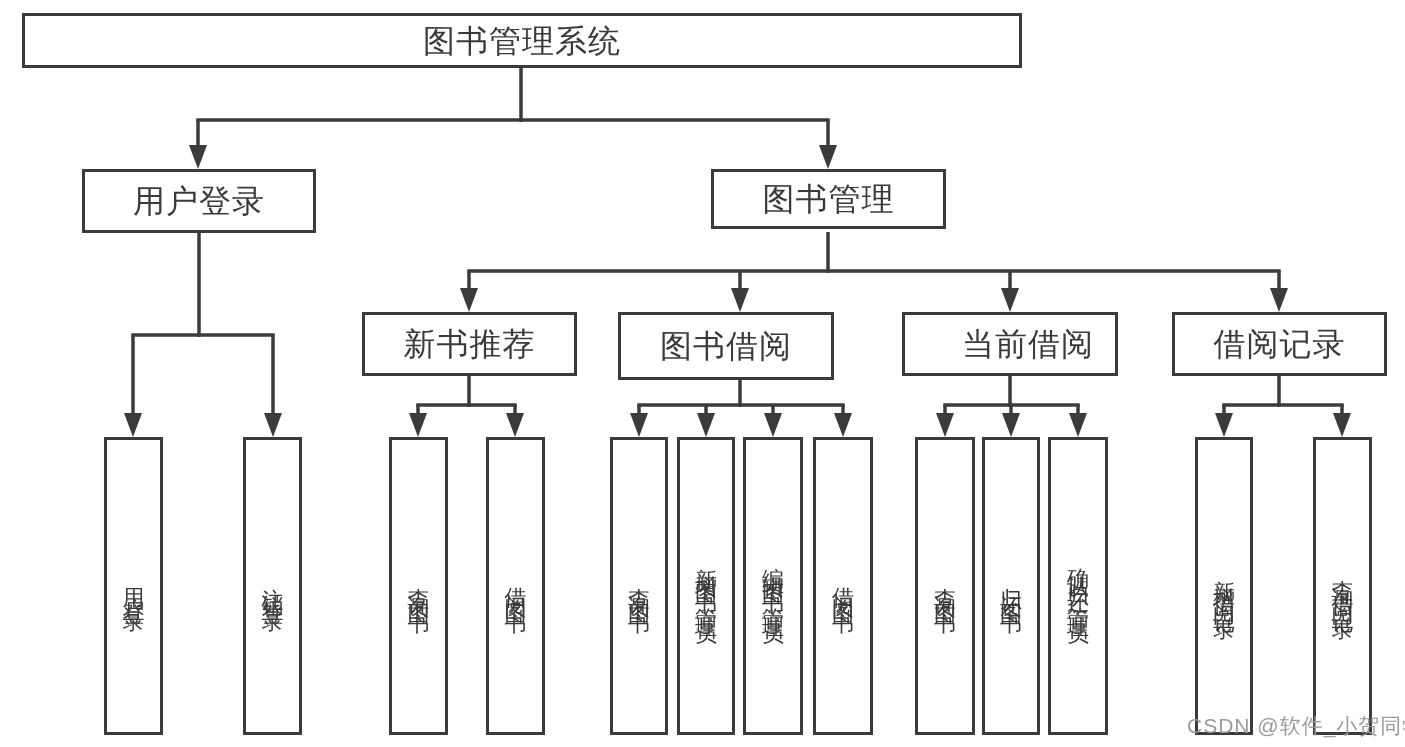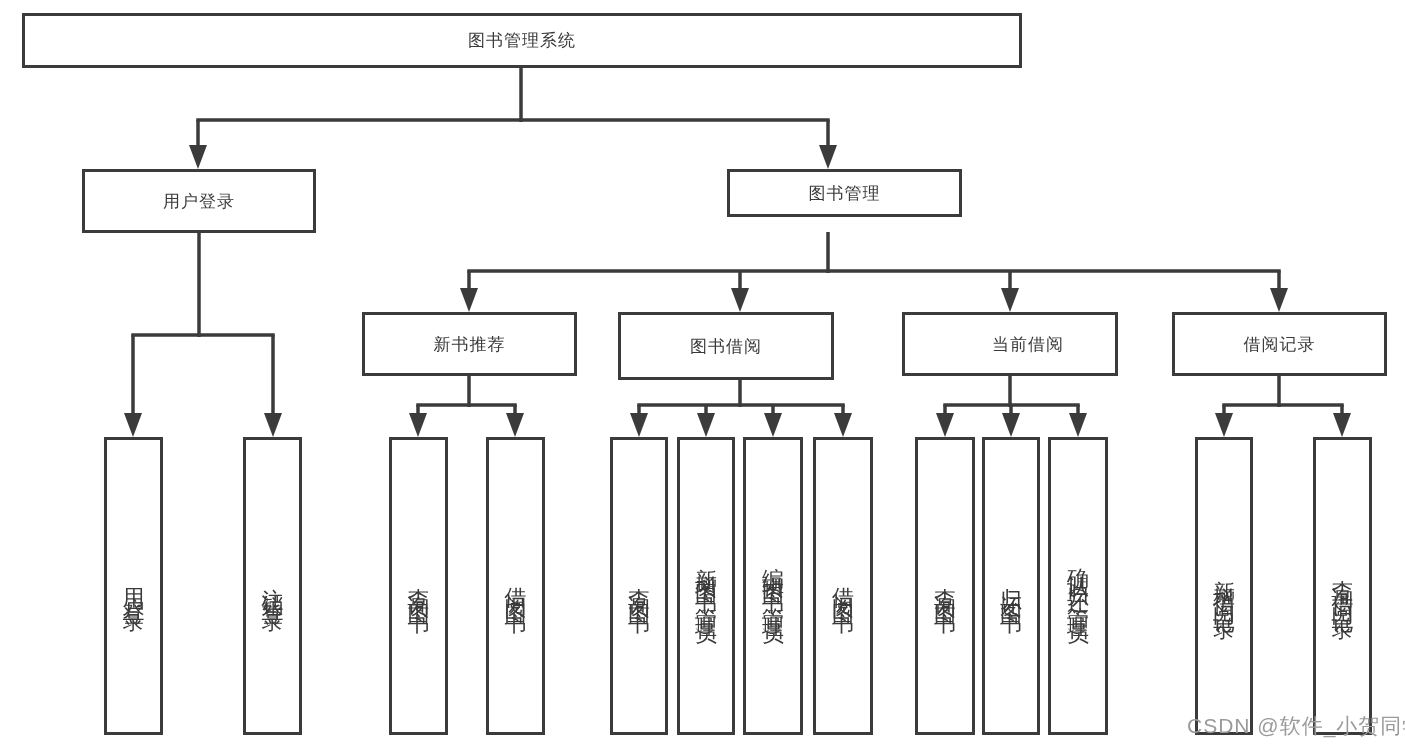--- a/index.html
+++ b/index.html
@@ -24,21 +24,21 @@
     height: 747px;
   }
   .node {
     position: absolute;
     box-sizing: border-box;
     background: var(--box-bg, #ffffff);
     border: 3px solid var(--line, #3b3b3b);
     display: flex;
     align-items: center;
     justify-content: center;
-    font-size: 17px;
+    font-size: 32px;
     line-height: 1;
     letter-spacing: 1px;
     z-index: 2;
   }
   .leaf {
     position: absolute;
     box-sizing: border-box;
     background: var(--box-bg, #ffffff);
     border: 3px solid var(--line, #3b3b3b);
     display: flex;
@@ -129,21 +129,21 @@
       <polygon points="1333,413 1351,413 1342,437" fill="#3b3b3b"></polygon>
     </svg>
 
   <div class="node" style="left:22px; top:13px; width:1000px; height:55px;">
     <span>图书管理系统</span>
   </div>
 
   <div class="node" style="left:82px; top:169px; width:234px; height:64px;">
     <span>用户登录</span>
   </div>
-  <div class="node" style="left:711px; top:169px; width:235px; height:48px;margin-left:16px;">
+  <div class="node" style="left:711px; top:169px; width:235px; height:60px;">
     <span>图书管理</span>
   </div>
 
   <div class="node" style="left:362px; top:312px; width:215px; height:64px;">
     <span>新书推荐</span>
   </div>
   <div class="node" style="left:618px; top:312px; width:216px; height:68px;">
     <span>图书借阅</span>
   </div>
   <div class="node" style="left:902px; top:312px; width:216px; height:64px;padding-left:36px;">

